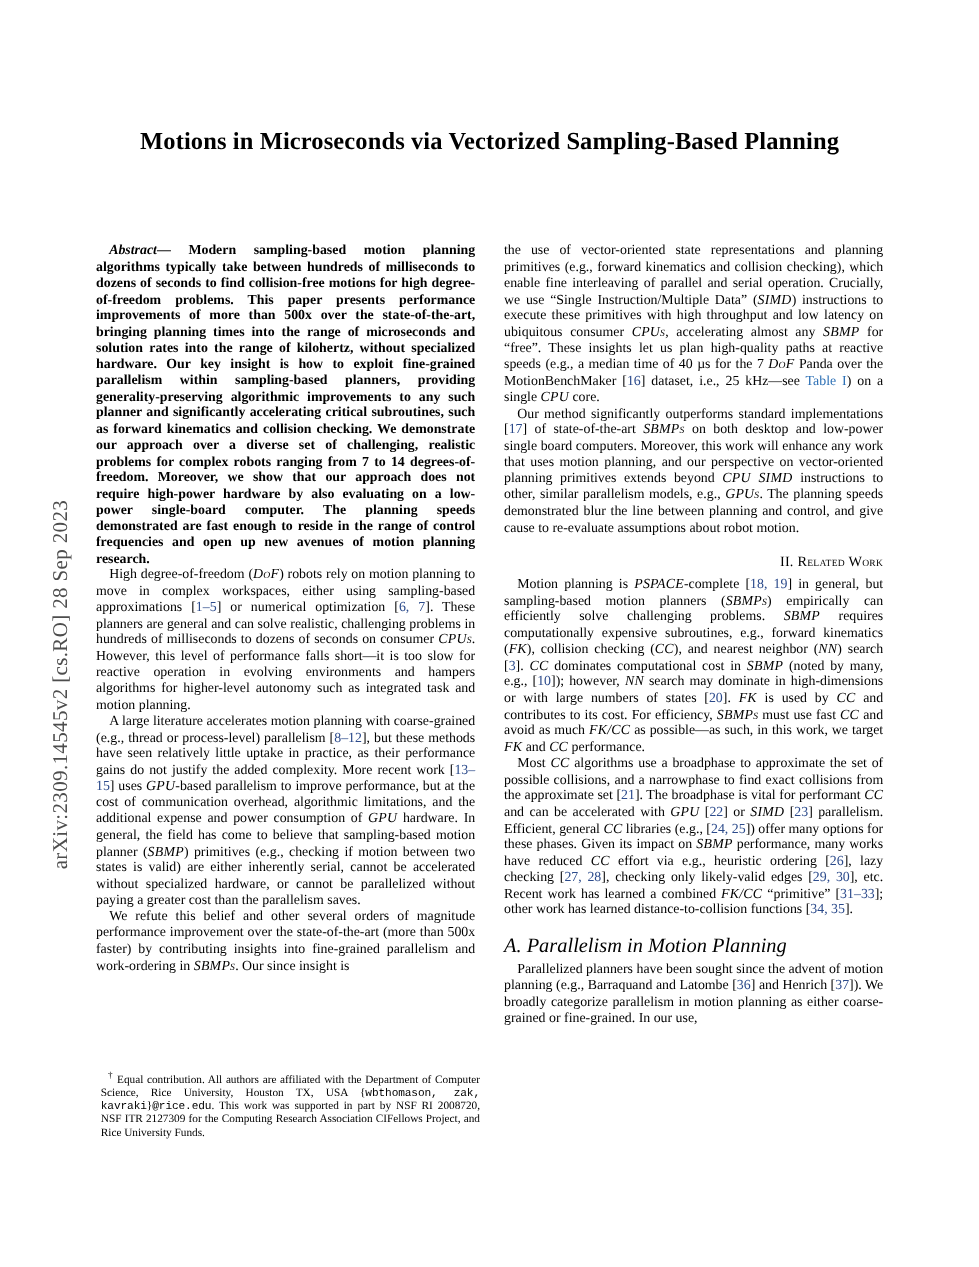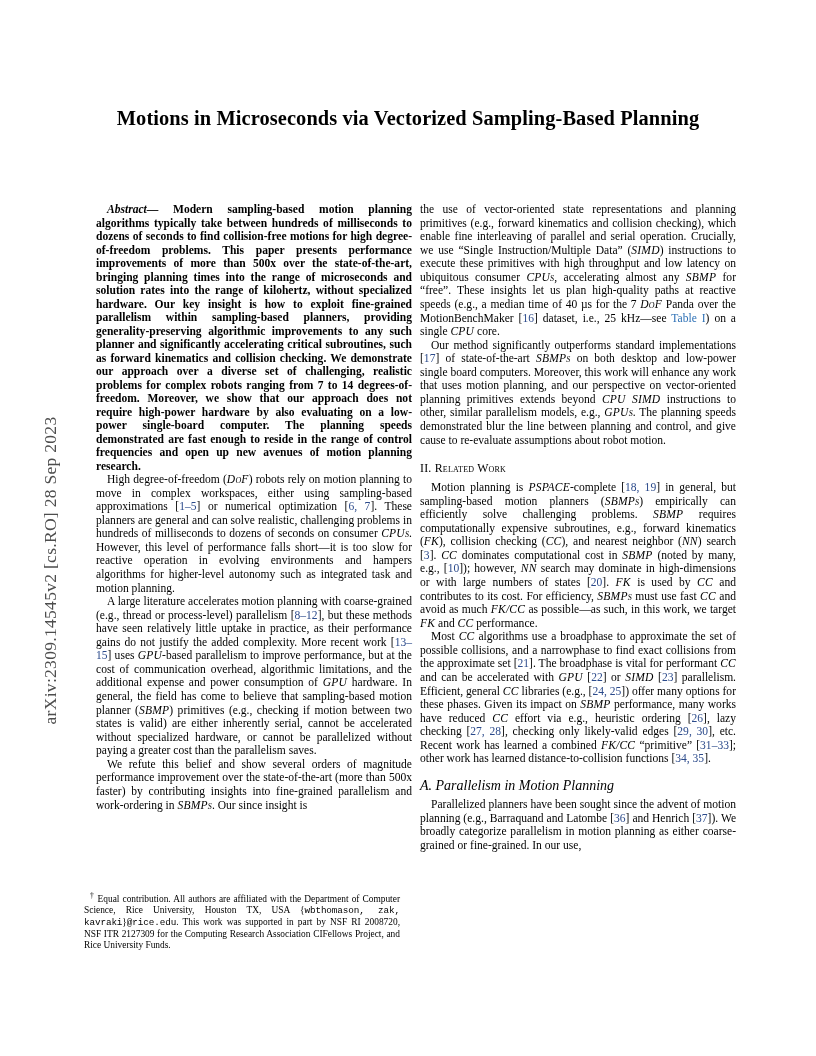--- a/index.html
+++ b/index.html
@@ -75,50 +75,50 @@
   .column {
     position: absolute;
     top: 203px;
     width: 316px;
     font-size: 11.55px;
     line-height: 1.175;
     text-align: justify;
     text-justify: inter-word;
     hyphens: manual;
   }
-  #col-left  { left: 96px; }
+  #col-left  { left: 80px; }
   #col-right { left: 420px; }
 
   .para {
     margin: 0 0 0 0;
     text-indent: 11px;
   }
   .para.noindent { text-indent: 0; }
 
   
   .abstract {
     font-weight: bold;
     text-indent: 11px;
     text-align: justify;
     margin: 0;
     line-height: 1.17;
   }
   .abstract .lead { font-style: italic; font-weight: bold; }
 
   .section-head {
-    text-align: left;
+    text-align: right;
     font-size: 11.9px;
     font-variant: small-caps;
     margin: 14px 0 6px 0;
     text-indent: 0;
     letter-spacing: 0.2px;
   }
   .subsection-head {
     font-style: italic;
-    font-size: 14px;
+    font-size: 17px;
     margin: 12px 0 4px 0;
     text-indent: 0;
     text-align: left;
   }
 
   .sc { font-variant: small-caps; letter-spacing: 0.2px; font-style: italic; }
   .it { }
   .cite { color: #2b4a8b; }
   .link { color: #2b6fb5; }
 
@@ -150,21 +150,21 @@
 
 <div id="page">
 
   <h1 id="title">Motions in Microseconds via Vectorized Sampling-Based Planning</h1>
 
 
   <div class="column" id="col-left">
     <p class="abstract"><span class="lead">Abstract</span><span>— </span><span>Modern sampling-based motion planning algorithms typically take between hundreds of milliseconds to dozens of seconds to find collision-free motions for high degree-of-freedom problems. This paper presents performance improvements of more than 500x over the state-of-the-art, bringing planning times into the range of microseconds and solution rates into the range of kilohertz, without specialized hardware. Our key insight is how to exploit fine-grained parallelism within sampling-based planners, providing generality-preserving algorithmic improvements to any such planner and significantly accelerating critical subroutines, such as forward kinematics and collision checking. We demonstrate our approach over a diverse set of challenging, realistic problems for complex robots ranging from 7 to 14 degrees-of-freedom. Moreover, we show that our approach does not require high-power hardware by also evaluating on a low-power single-board computer. The planning speeds demonstrated are fast enough to reside in the range of control frequencies and open up new avenues of motion planning research.</span></p>
     <p class="para"><span>High degree-of-freedom (</span><span class="sc">DoF</span><span>) robots rely on </span><span class="it">motion planning</span><span> to move in complex workspaces, either using sampling-based approximations [</span><span class="cite">1–5</span><span>] or numerical optimization [</span><span class="cite">6, 7</span><span>]. These planners are general and can solve realistic, challenging problems in hundreds of milliseconds to dozens of seconds on consumer </span><span class="sc">CPUs</span><span>. However, this level of performance falls short—it is too slow for reactive operation in evolving environments and hampers algorithms for higher-level autonomy such as integrated task and motion planning.</span></p>
     <p class="para"><span>A large literature accelerates motion planning with </span><span class="it">coarse-grained</span><span> (</span><span class="it">e.g.</span><span>, thread or process-level) parallelism [</span><span class="cite">8–12</span><span>], but these methods have seen relatively little uptake in practice, as their performance gains do not justify the added complexity. More recent work [</span><span class="cite">13–15</span><span>] uses </span><span class="sc">GPU</span><span>-based parallelism to improve performance, but at the cost of communication overhead, algorithmic limitations, and the additional expense and power consumption of </span><span class="sc">GPU</span><span> hardware. In general, the field has come to believe that sampling-based motion planner (</span><span class="sc">SBMP</span><span>) primitives (</span><span class="it">e.g.</span><span>, checking if motion between two states is valid) are either inherently serial, cannot be accelerated without specialized hardware, or cannot be parallelized without paying a greater cost than the parallelism saves.</span></p>
-    <p class="para"><span>We refute this belief and show several orders of magnitude performance improvement over the state-of-the-art (more than 500x faster) by contributing insights into </span><span class="it">fine-grained</span><span> parallelism and work-ordering in </span><span class="sc">SBMPs</span><span>. Our since insight is</span></p>
+    <p class="para"><span>We refute this belief and other several orders of magnitude performance improvement over the state-of-the-art (more than 500x faster) by contributing insights into </span><span class="it">fine-grained</span><span> parallelism and work-ordering in </span><span class="sc">SBMPs</span><span>. Our since insight is</span></p>
   </div>
 
   <div class="column" id="col-right">
     <p class="para noindent"><span>the use of </span><span class="it">vector-oriented</span><span> state representations and planning primitives (</span><span class="it">e.g.</span><span>, forward kinematics and collision checking), which enable fine interleaving of parallel and serial operation. Crucially, we use “Single Instruction/Multiple Data” (</span><span class="sc">SIMD</span><span>) instructions to execute these primitives with high throughput and low latency on ubiquitous consumer </span><span class="sc">CPUs</span><span>, accelerating </span><span class="it">almost any</span><span> </span><span class="sc">SBMP</span><span> for “free”. These insights let us plan high-quality paths at reactive speeds (</span><span class="it">e.g.</span><span>, a median time of 40 µs for the 7 </span><span class="sc">DoF</span><span> Panda over the MotionBenchMaker [</span><span class="cite">16</span><span>] dataset, </span><span class="it">i.e.</span><span>, 25 kHz—see </span><span class="link">Table I</span><span>) on a single </span><span class="sc">CPU</span><span> core.</span></p>
     <p class="para"><span>Our method significantly outperforms standard implementations [</span><span class="cite">17</span><span>] of state-of-the-art </span><span class="sc">SBMPs</span><span> on both desktop and low-power single board computers. Moreover, this work will enhance any work that uses motion planning, and our perspective on vector-oriented planning primitives extends beyond </span><span class="sc">CPU</span><span> </span><span class="sc">SIMD</span><span> instructions to other, similar parallelism models, </span><span class="it">e.g.</span><span>, </span><span class="sc">GPUs</span><span>. The planning speeds demonstrated blur the line between planning and control, and give cause to re-evaluate assumptions about robot motion.</span></p>
     <div class="section-head">II.  Related Work</div>
     <p class="para"><span>Motion planning is </span><span class="sc">PSPACE</span><span>-complete [</span><span class="cite">18, 19</span><span>] in general, but sampling-based motion planners (</span><span class="sc">SBMPs</span><span>) empirically can efficiently solve challenging problems. </span><span class="sc">SBMP</span><span> requires computationally expensive subroutines, </span><span class="it">e.g.</span><span>, forward kinematics (</span><span class="sc">FK</span><span>), collision checking (</span><span class="sc">CC</span><span>), and nearest neighbor (</span><span class="sc">NN</span><span>) search [</span><span class="cite">3</span><span>]. </span><span class="sc">CC</span><span> dominates computational cost in </span><span class="sc">SBMP</span><span> (noted by many, </span><span class="it">e.g.</span><span>, [</span><span class="cite">10</span><span>]); however, </span><span class="sc">NN</span><span> search may dominate in high-dimensions or with large numbers of states [</span><span class="cite">20</span><span>]. </span><span class="sc">FK</span><span> is used by </span><span class="sc">CC</span><span> and contributes to its cost. For efficiency, </span><span class="sc">SBMPs</span><span> must use fast </span><span class="sc">CC</span><span> and avoid as much </span><span class="sc">FK/CC</span><span> as possible—as such, in this work, we target </span><span class="sc">FK</span><span> and </span><span class="sc">CC</span><span> performance.</span></p>
     <p class="para"><span>Most </span><span class="sc">CC</span><span> algorithms use a </span><span class="it">broadphase</span><span> to approximate the set of possible collisions, and a </span><span class="it">narrowphase</span><span> to find exact collisions from the approximate set [</span><span class="cite">21</span><span>]. The broadphase is vital for performant </span><span class="sc">CC</span><span> and can be accelerated with </span><span class="sc">GPU</span><span> [</span><span class="cite">22</span><span>] or </span><span class="sc">SIMD</span><span> [</span><span class="cite">23</span><span>] parallelism. Efficient, general </span><span class="sc">CC</span><span> libraries (</span><span class="it">e.g.</span><span>, [</span><span class="cite">24, 25</span><span>]) offer many options for these phases. Given its impact on </span><span class="sc">SBMP</span><span> performance, many works have reduced </span><span class="sc">CC</span><span> effort via </span><span class="it">e.g.</span><span>, heuristic ordering [</span><span class="cite">26</span><span>], lazy checking [</span><span class="cite">27, 28</span><span>], checking only likely-valid edges [</span><span class="cite">29, 30</span><span>], etc. Recent work has learned a combined </span><span class="sc">FK/CC</span><span> “primitive” [</span><span class="cite">31–33</span><span>]; other work has learned distance-to-collision functions [</span><span class="cite">34, 35</span><span>].</span></p>
     <div class="subsection-head">A.  Parallelism in Motion Planning</div>
     <p class="para"><span>Parallelized planners have been sought since the advent of motion planning (</span><span class="it">e.g.</span><span>, Barraquand and Latombe [</span><span class="cite">36</span><span>] and Henrich [</span><span class="cite">37</span><span>]). We broadly categorize parallelism in motion planning as either </span><span class="it">coarse-grained</span><span> or </span><span class="it">fine-grained</span><span>. In our use,</span></p>

